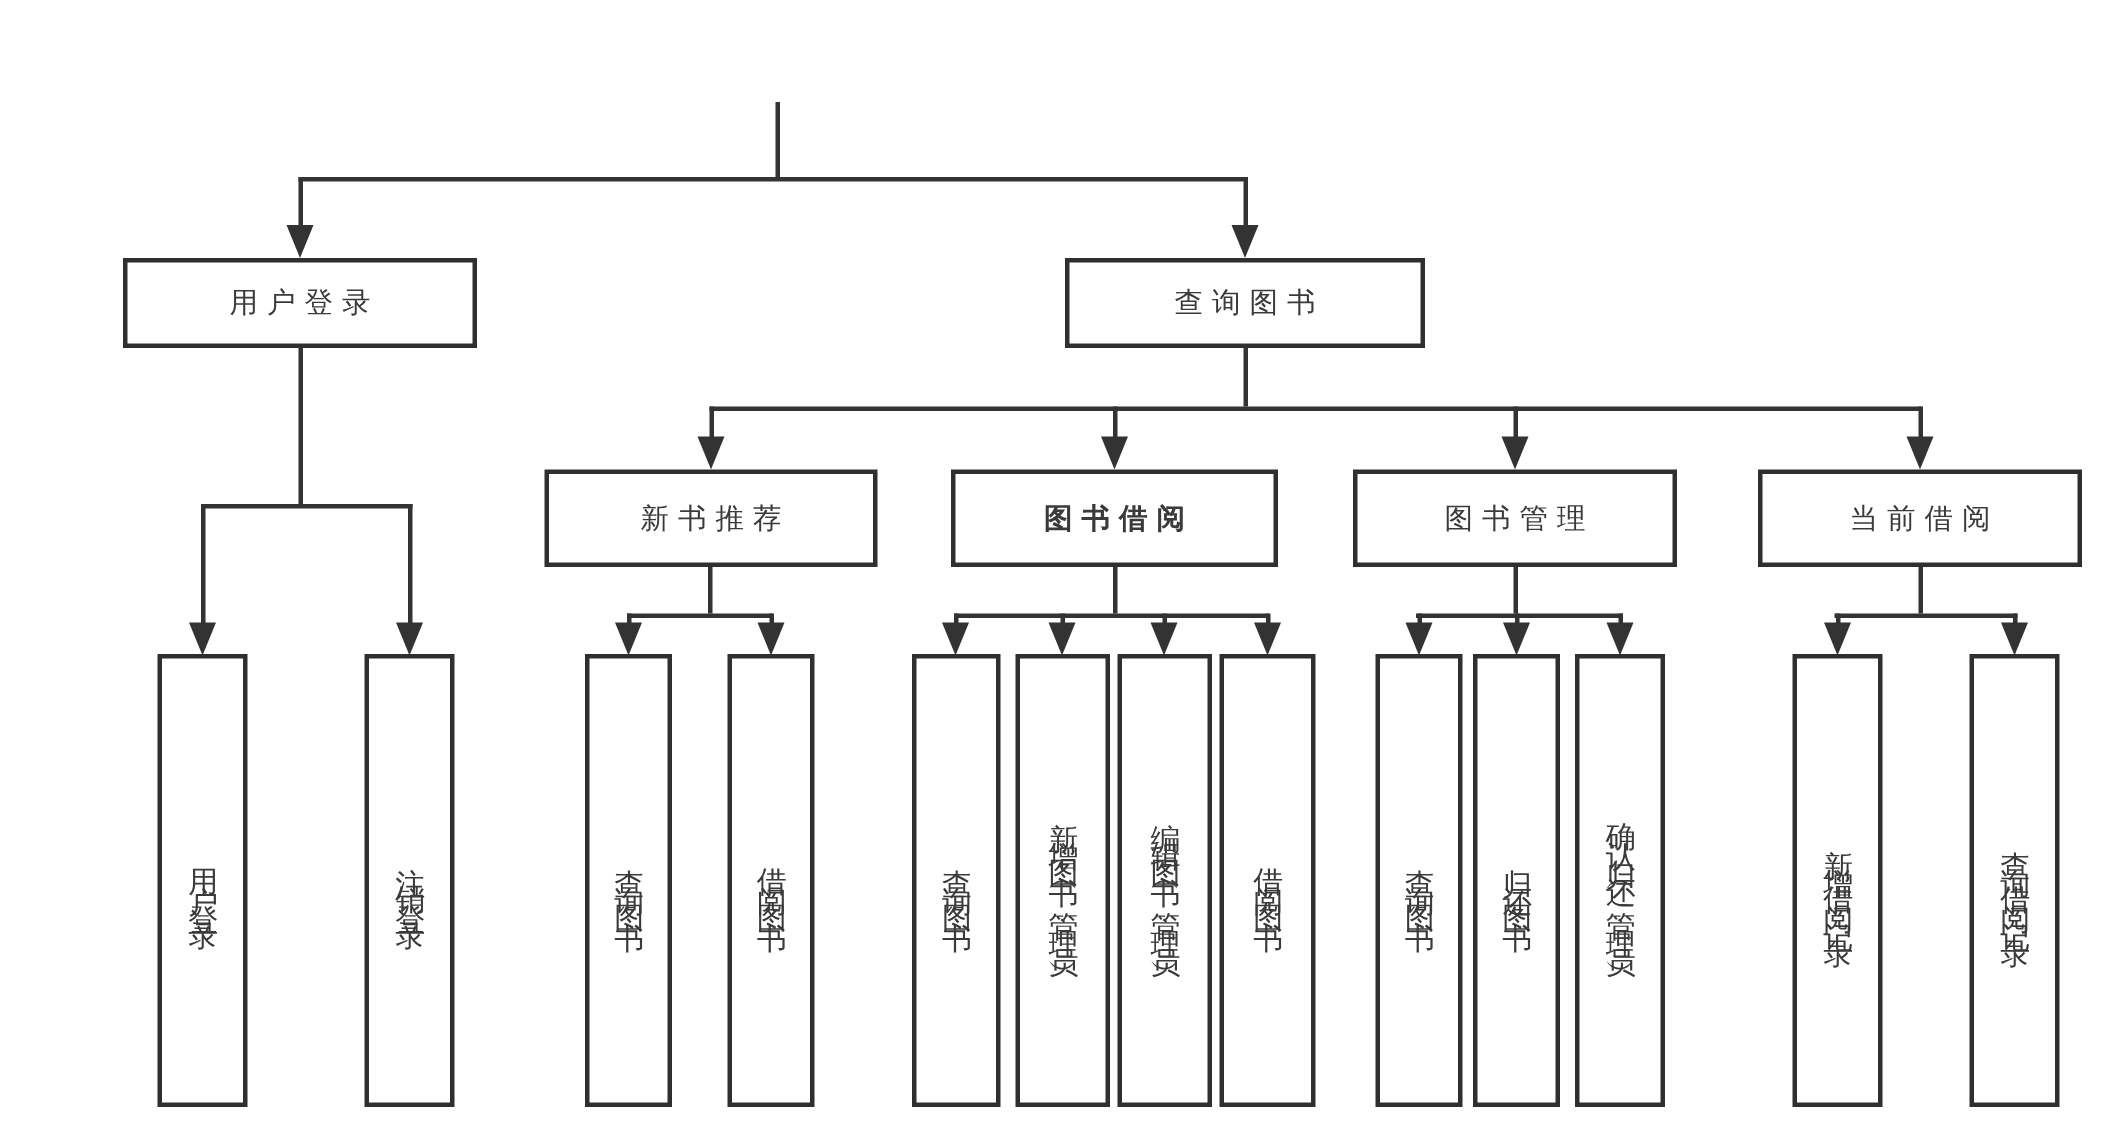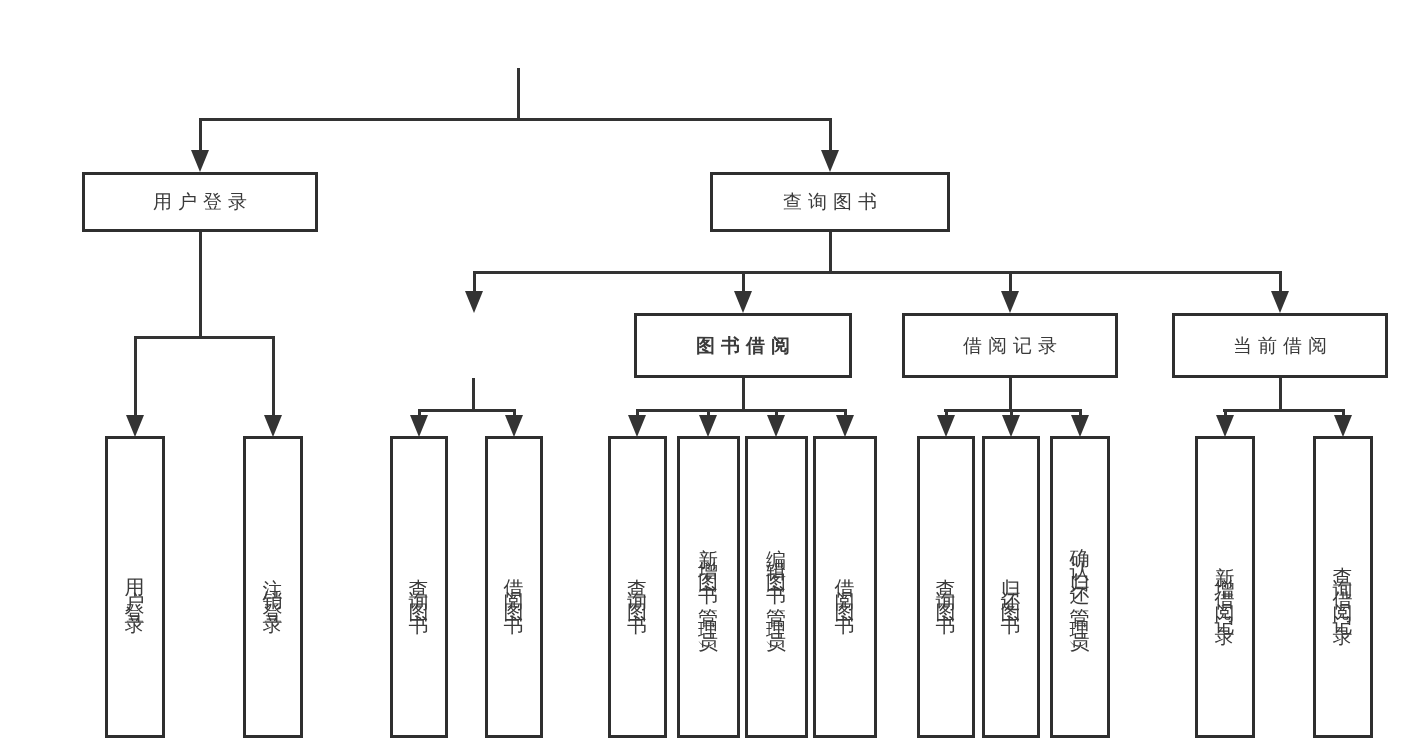--- a/index.html
+++ b/index.html
@@ -37,25 +37,28 @@
 <div id="stage">
 
 
   <div class="box" style="left:82px;top:172px;width:236px;height:60px;">
     <span class="hlabel">用户登录</span>
   </div>
   <div class="box" style="left:710px;top:172px;width:240px;height:60px;">
     <span class="hlabel">查询图书</span>
   </div>
 
+  <div class="box" style="left:363px;top:313px;width:222px;height:65px;">
+    <span class="hlabel">新书推荐</span>
+  </div>
   <div class="box" style="left:634px;top:313px;width:218px;height:65px;font-weight:bold;">
     <span class="hlabel">图书借阅</span>
   </div>
   <div class="box" style="left:902px;top:313px;width:216px;height:65px;">
-    <span class="hlabel">借阅记录</span>
+    <span class="hlabel">图书管理</span>
   </div>
   <div class="box" style="left:1172px;top:313px;width:216px;height:65px;">
     <span class="hlabel">当前借阅</span>
   </div>
 
   <div class="box" style="left:105px;top:436px;width:60px;height:302px;">
     <span class="vtext">用户登录</span>
   </div>
   <div class="box" style="left:243px;top:436px;width:60px;height:302px;">
     <span class="vtext">注销登录</span>

